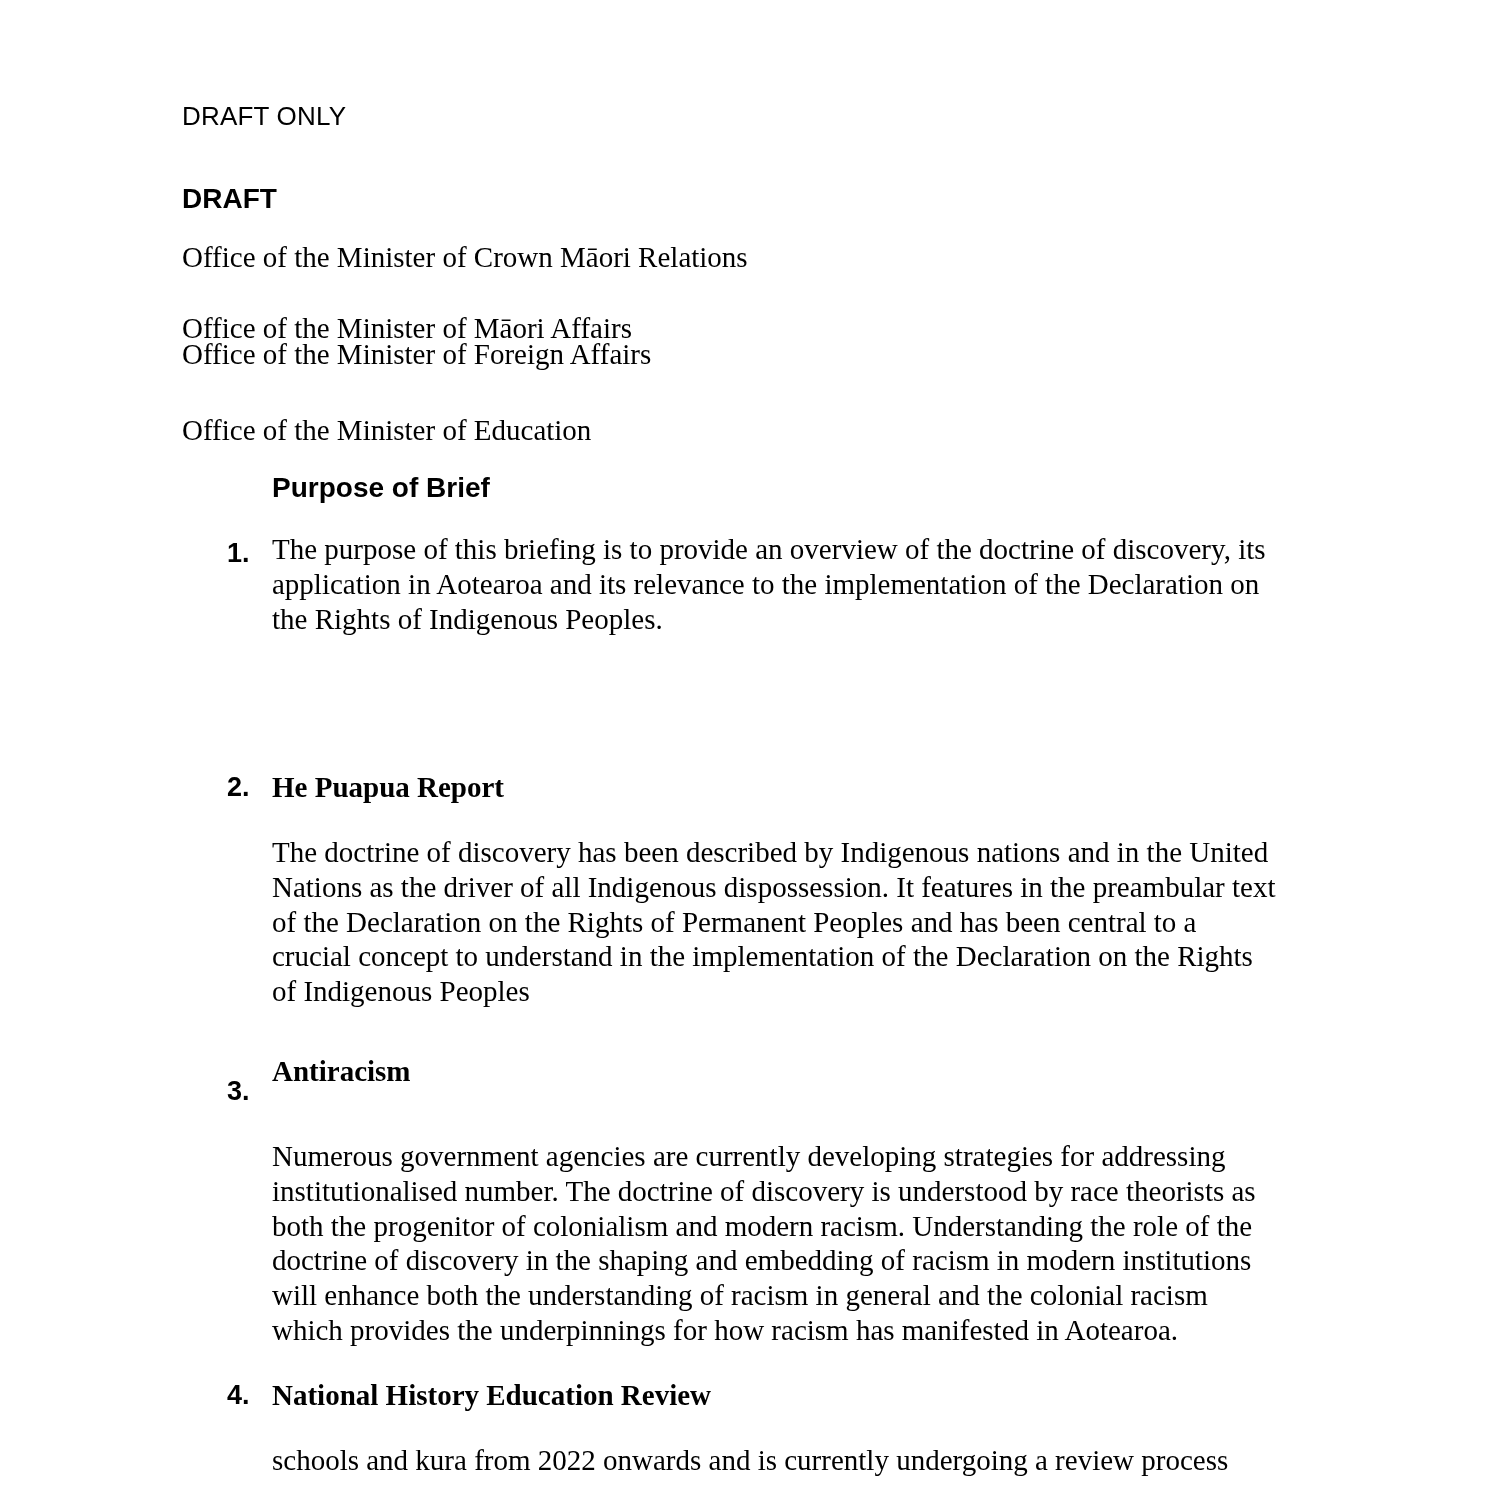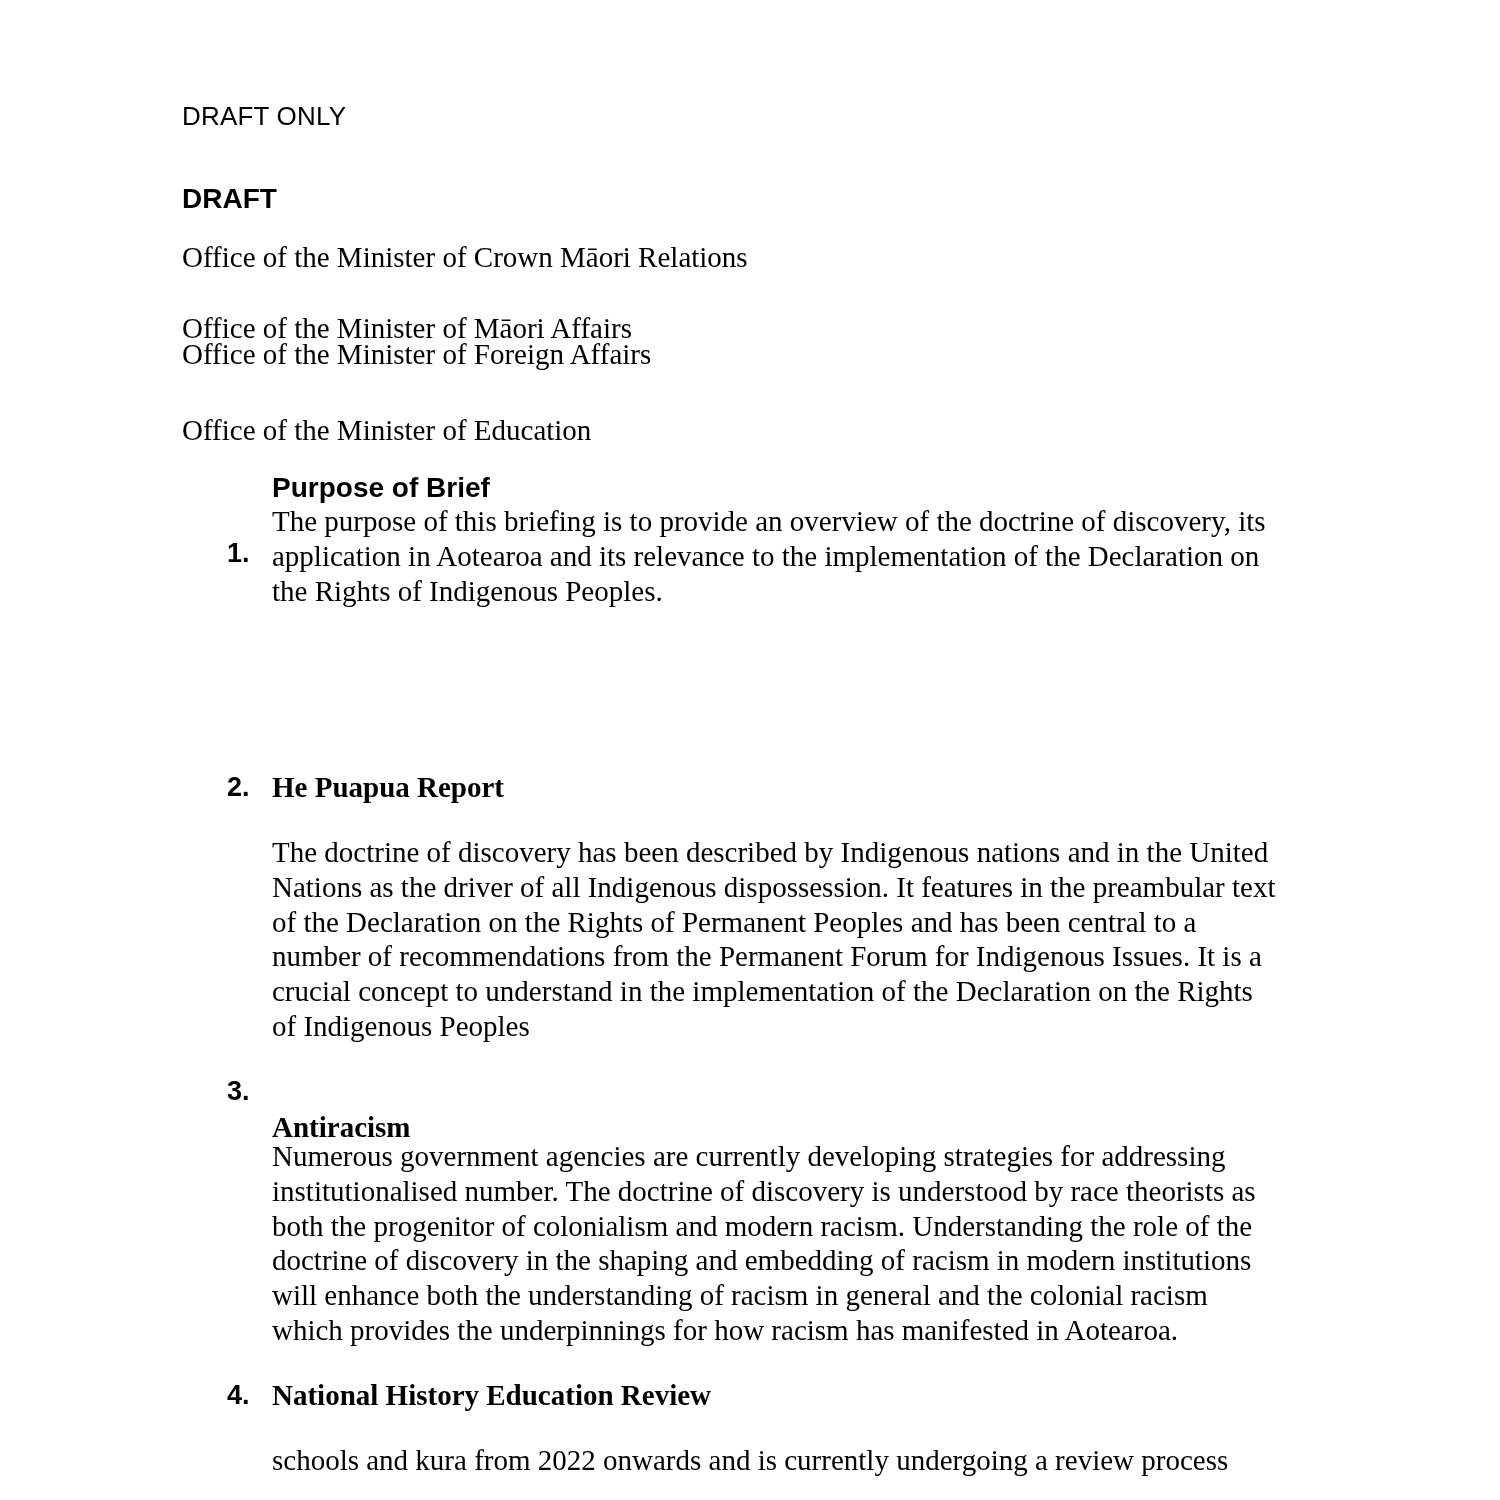--- a/index.html
+++ b/index.html
@@ -88,40 +88,39 @@
   <div class="draft-title sans">DRAFT</div>
 
   <div class="office-line serif" style="top:240px;">Office of the Minister of Crown Māori Relations</div>
   <div class="office-line serif" style="top:298px;margin-top:13px;">Office of the Minister of Māori Affairs</div>
   <div class="office-line serif" style="top:337px;">Office of the Minister of Foreign Affairs</div>
   <div class="office-line serif" style="top:413px;">Office of the Minister of Education</div>
 
   <div class="section-heading sans" style="top:471px;">Purpose of Brief</div>
 
   <div class="item-num sans" style="top:536px;">1.</div>
-  <div class="para serif" style="top:504px;">
+  <div class="para serif" style="top:532px;">
     <span class="line">The purpose of this briefing is to provide an overview of the doctrine of discovery, its</span>
     <span class="line">application in Aotearoa and its relevance to the implementation of the Declaration on</span>
     <span class="line">the Rights of Indigenous Peoples.</span>
   </div>
 
 
   <div class="item-num sans" style="top:770px;">2.</div>
   <div class="item-title serif" style="top:770px;">He Puapua Report</div>
   <div class="para serif" style="top:835px;">
     <span class="line">The doctrine of discovery has been described by Indigenous nations and in the United</span>
     <span class="line">Nations as the driver of all Indigenous dispossession. It features in the preambular text</span>
     <span class="line">of the Declaration on the Rights of Permanent Peoples and has been central to a</span>
-    <span class="line">number of recommendations from the Permanent Forum for Indigenous Issues. It is a</span>
     <span class="line">crucial concept to understand in the implementation of the Declaration on the Rights</span>
     <span class="line">of Indigenous Peoples</span>
   </div>
 
   <div class="item-num sans" style="top:1074px;">3.</div>
-  <div class="item-title serif" style="top:1110px;">Antiracism</div>
+  <div class="item-title serif" style="top:1054px;">Antiracism</div>
   <div class="para serif" style="top:1139px;">
     <span class="line">Numerous government agencies are currently developing strategies for addressing</span>
     <span class="line">institutionalised number. The doctrine of discovery is understood by race theorists as</span>
     <span class="line">both the progenitor of colonialism and modern racism. Understanding the role of the</span>
     <span class="line">doctrine of discovery in the shaping  and embedding of racism in modern institutions</span>
     <span class="line">will enhance both the understanding of racism in general and the colonial racism</span>
     <span class="line">which provides the underpinnings for how racism has manifested in Aotearoa.</span>
   </div>
 
   <div class="item-num sans" style="top:1378px;">4.</div>

